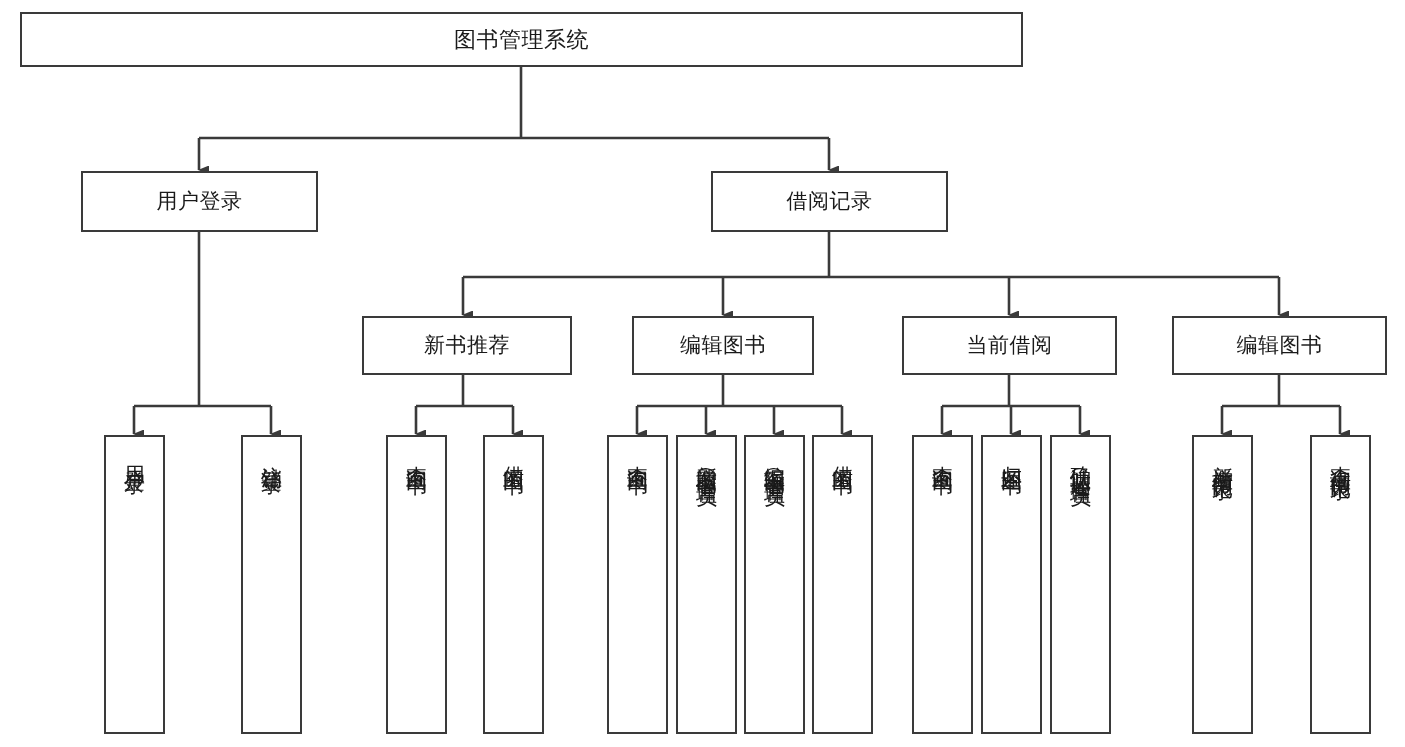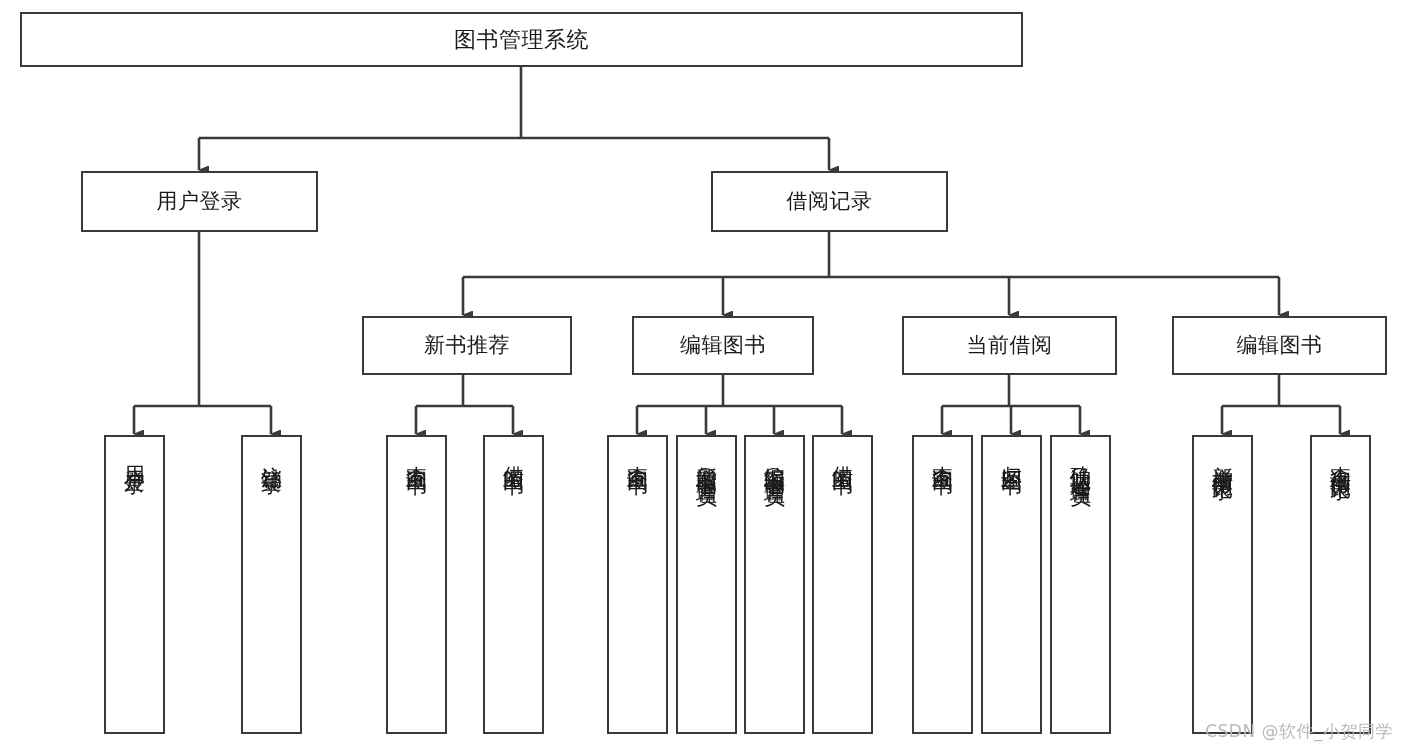--- a/index.html
+++ b/index.html
@@ -177,15 +177,14 @@
         <span class="node-label">确认归还（管理员）</span>
       </div>
       <div class="node vertical" style="left: 1192px; top: 435px; width: 61px; height: 299px;">
         <span class="node-label">新增借阅记录</span>
       </div>
       <div class="node vertical" style="left: 1310px; top: 435px; width: 61px; height: 299px;">
         <span class="node-label">查询借阅记录</span>
       </div>
     </div>
 
-  <div class="watermark">CSDN @软件_小贺同学</div>
 
 </div>
 
 </body></html>

